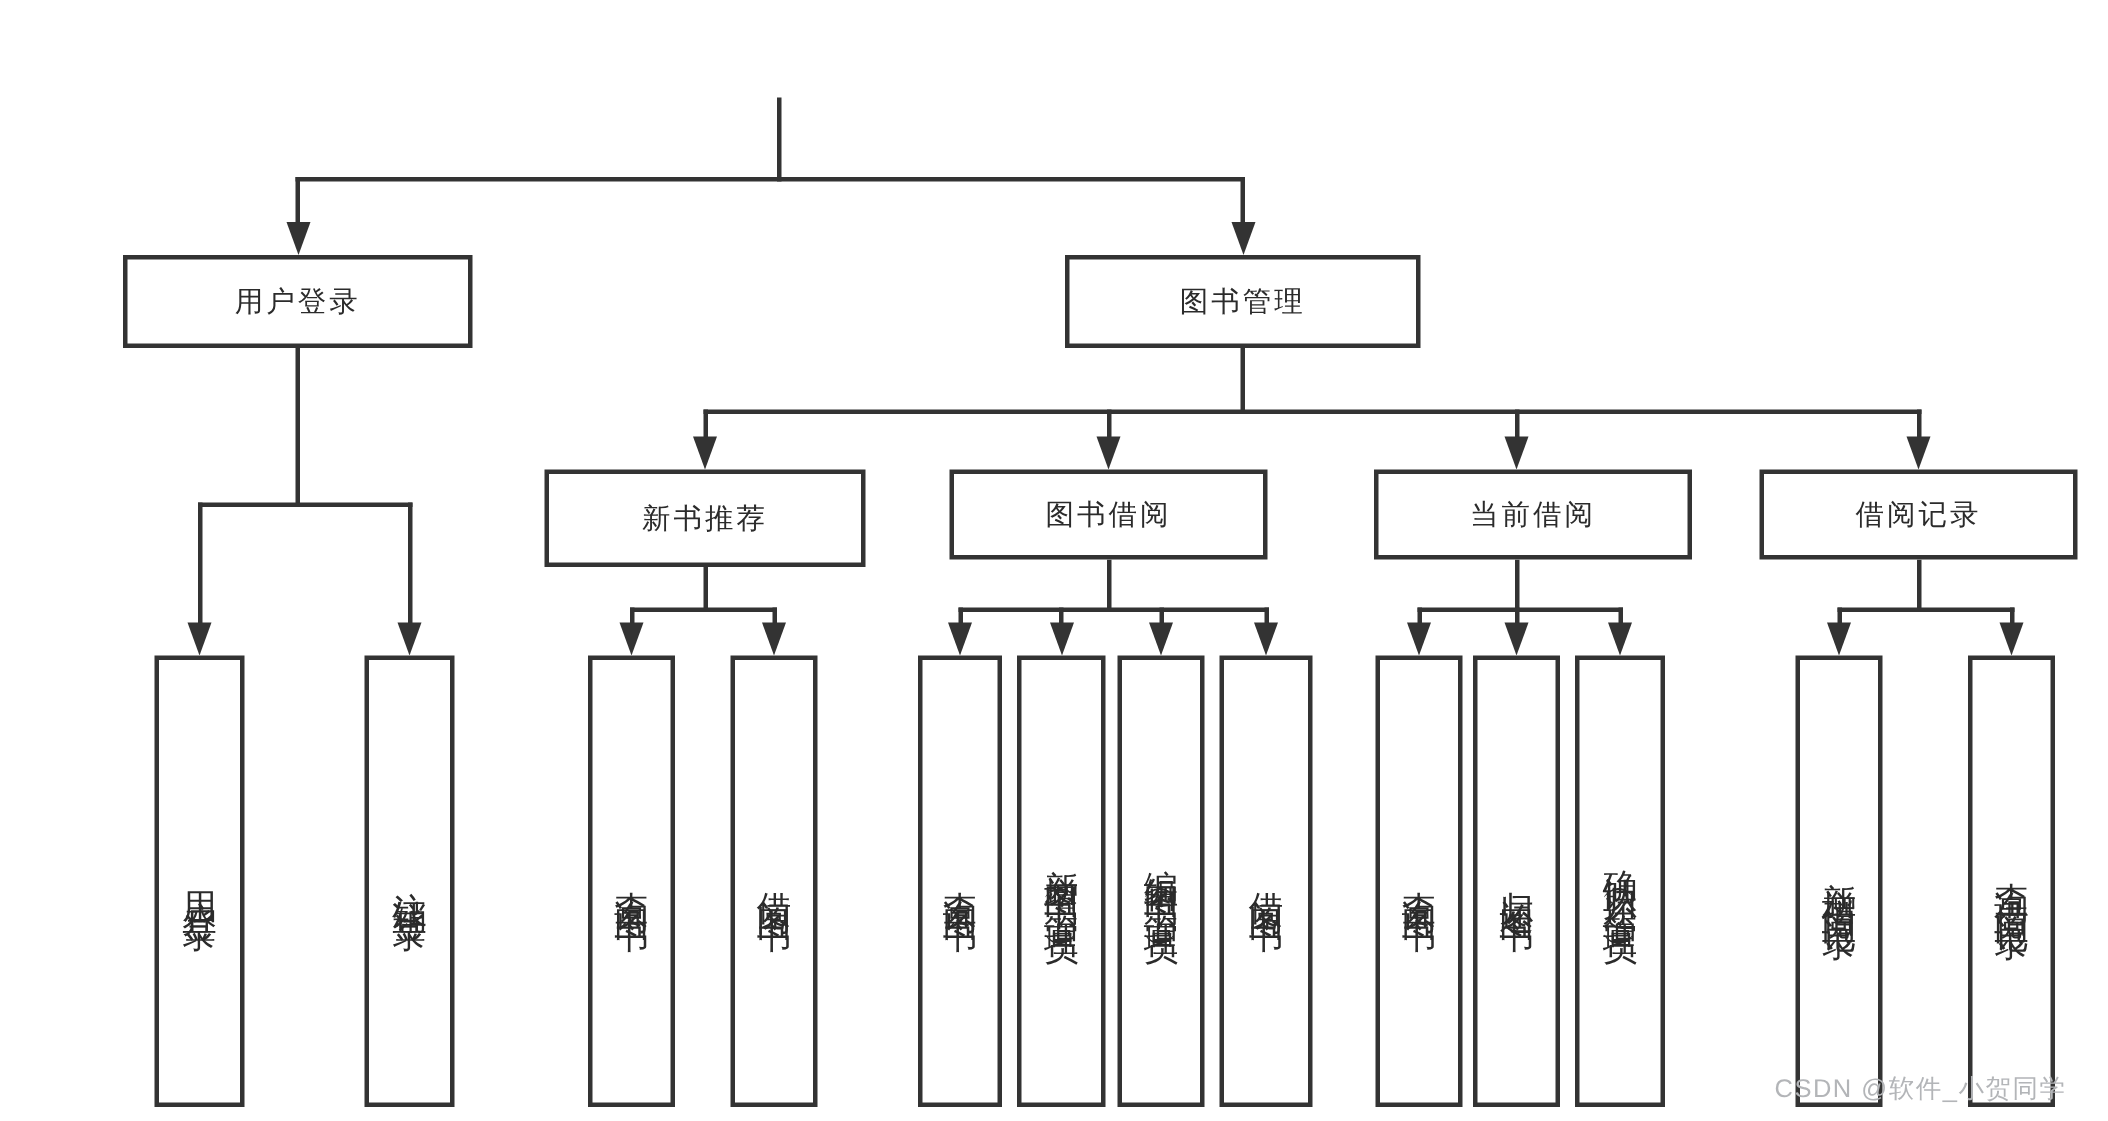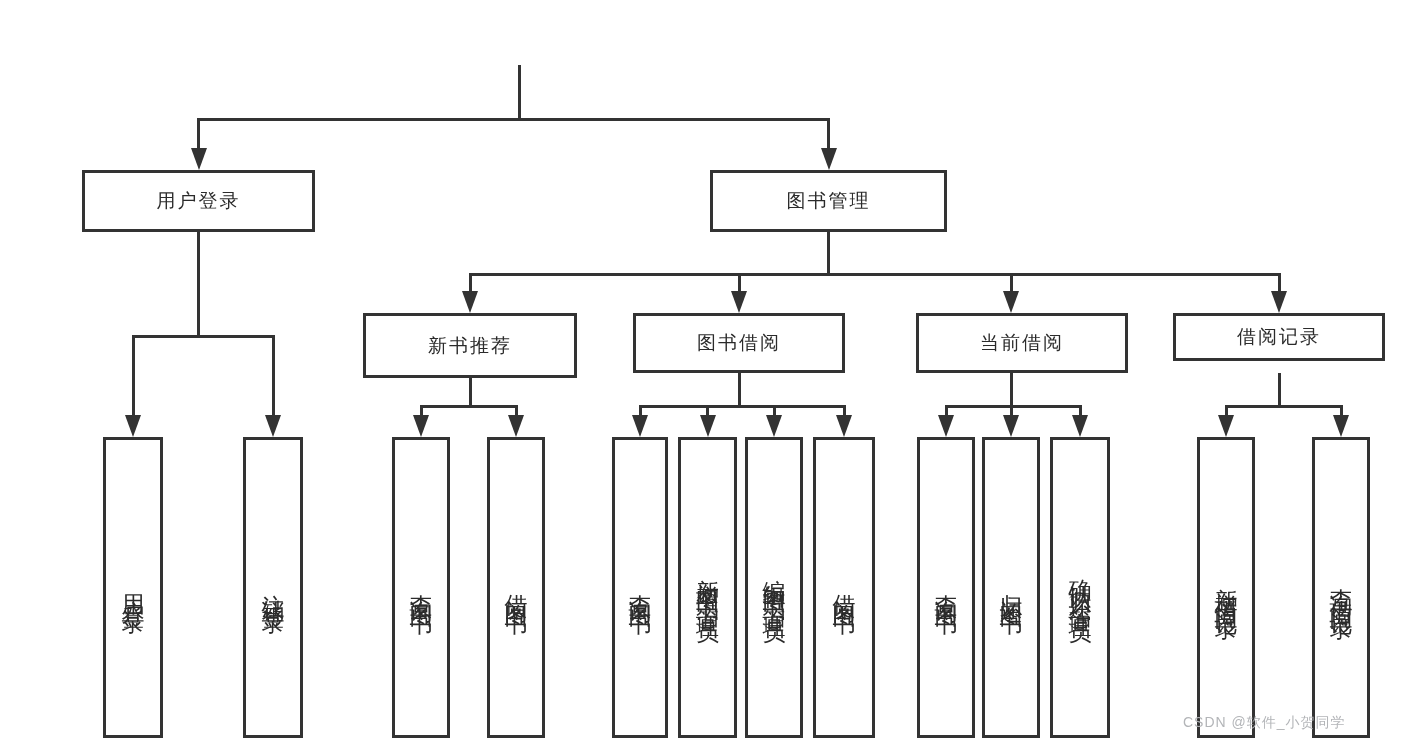--- a/index.html
+++ b/index.html
@@ -41,21 +41,21 @@
   .arrow {
     position: absolute;
     width: 0; height: 0;
     border-left: 8px solid transparent;
     border-right: 8px solid transparent;
     border-top: 22px solid #333333;
   }
   .watermark {
     position: absolute;
     left: 1183px; top: 714px;
-    font-size: 14px;
+    font-size: 17px;
     color: #b3b5b8;
     letter-spacing: 1px;
     white-space: nowrap;
   }
 </style>
 </head>
 <body>
 
 <div class="stage">
   <div class="layer" id="edge-layer">
@@ -121,21 +121,21 @@
       </div>
       <div class="node" style="left: 363px; top: 313px; width: 214px; height: 65px;">
         <span class="label">新书推荐</span>
       </div>
       <div class="node" style="left: 633px; top: 313px; width: 212px; height: 60px;">
         <span class="label">图书借阅</span>
       </div>
       <div class="node" style="left: 905px; top: 313px; width: 212px; height: 60px; margin-left: 11px;">
         <span class="label">当前借阅</span>
       </div>
-      <div class="node" style="left: 1173px; top: 313px; width: 212px; height: 48px;">
+      <div class="node" style="left: 1173px; top: 313px; width: 212px; height: 60px;">
         <span class="label">借阅记录</span>
       </div>
       <div class="node vertical" style="left: 103px; top: 437px; width: 60px; height: 301px;">
         <span class="label">用户登录</span>
       </div>
       <div class="node vertical" style="left: 243px; top: 437px; width: 60px; height: 301px;">
         <span class="label">注销登录</span>
       </div>
       <div class="node vertical" style="left: 392px; top: 437px; width: 58px; height: 301px;">
         <span class="label">查询图书</span>

